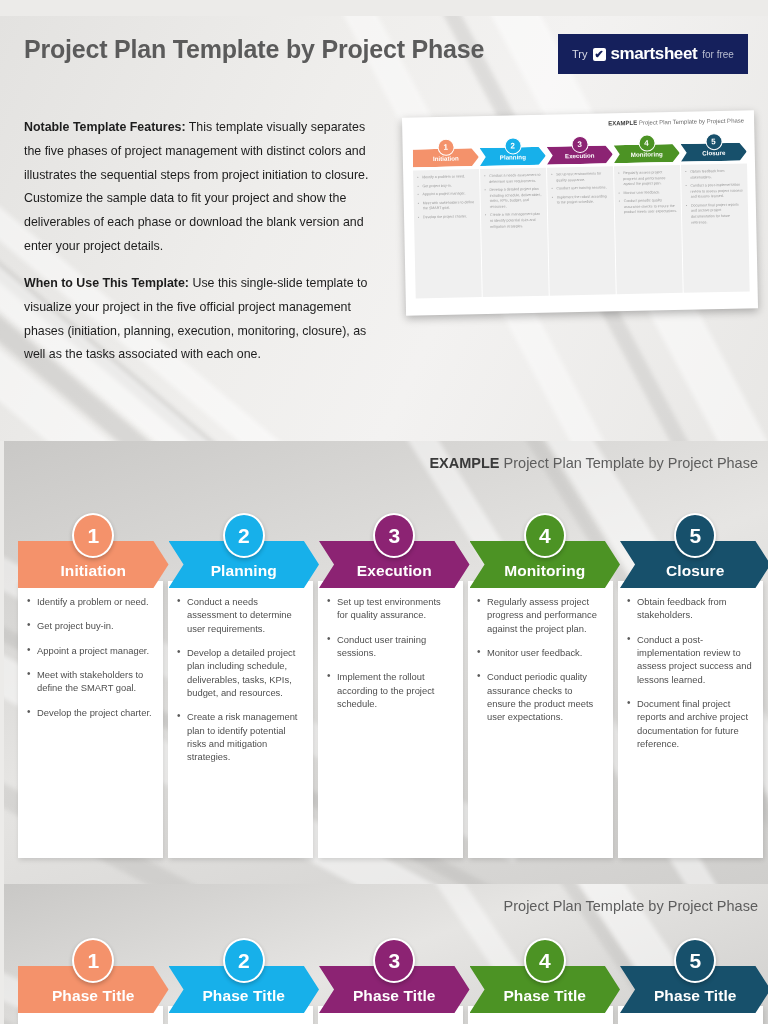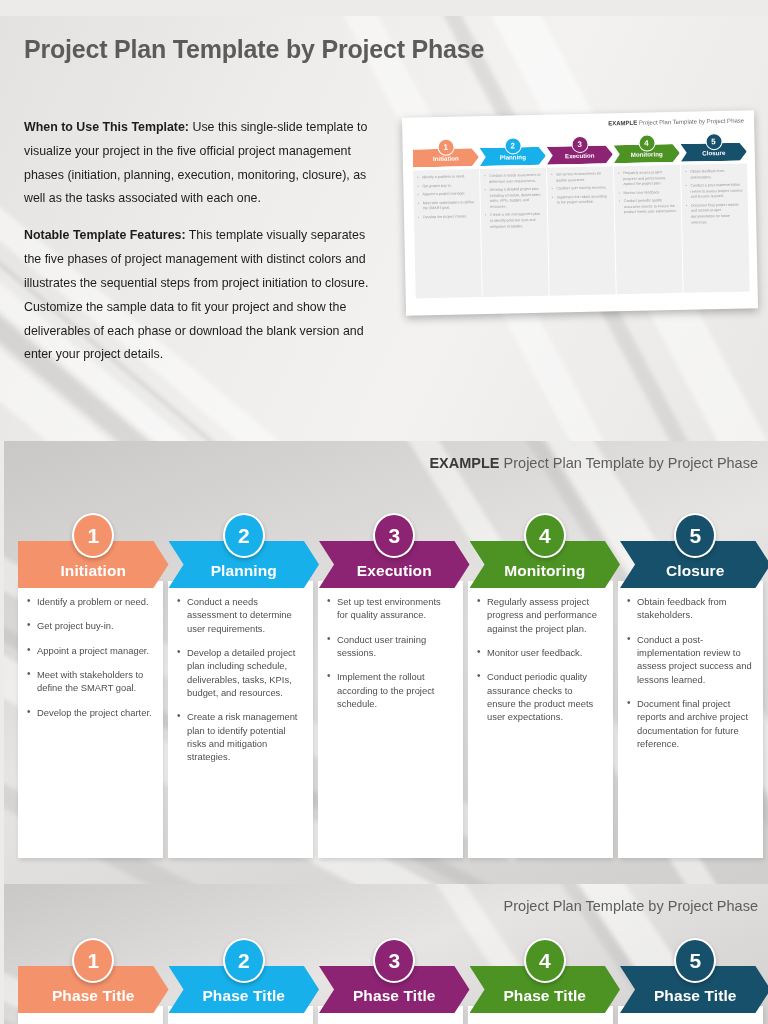--- a/index.html
+++ b/index.html
@@ -149,27 +149,33 @@
         <i style="width: 700px; height: 34px; left: -120px; top: 150px; transform: rotate(40deg); opacity: 0.55; filter: blur(2px);"></i>
         <i class="dk" style="width: 700px; height: 20px; left: -60px; top: 250px; transform: rotate(40deg); opacity: 0.4; filter: blur(2px);"></i>
         <i style="width: 700px; height: 40px; left: -40px; top: 300px; transform: rotate(40deg); opacity: 0.5; filter: blur(2px);"></i>
         <i style="width: 600px; height: 30px; left: 330px; top: -90px; transform: rotate(62deg); opacity: 0.45; filter: blur(2px);"></i>
         <i class="dk" style="width: 600px; height: 16px; left: 430px; top: -60px; transform: rotate(62deg); opacity: 0.35; filter: blur(2px);"></i>
         <i style="width: 600px; height: 44px; left: 520px; top: -40px; transform: rotate(62deg); opacity: 0.5; filter: blur(2px);"></i>
       </div>
 
     <div class="hero-title">Project Plan Template by Project Phase</div>
 
+    <div class="ss-badge">
+      <span class="ss-try">Try</span>
+      <span class="ss-box">✔</span>
+      <span class="ss-name">smartsheet</span>
+      <span class="ss-free">for free</span>
+    </div>
 
     <div class="intro-body">
       <p class="intro-p">
-        <b>When to Use This Template:</b><span> Use this single-slide template to visualize your project in the five official project management phases (initiation, planning, execution, monitoring, closure), as well as the tasks associated with each one.</span>
+        <b>Notable Template Features:</b><span> This template visually separates the five phases of project management with distinct colors and illustrates the sequential steps from project initiation to closure. Customize the sample data to fit your project and show the deliverables of each phase or download the blank version and enter your project details.</span>
       </p>
       <p class="intro-p">
-        <b>Notable Template Features:</b><span> This template visually separates the five phases of project management with distinct colors and illustrates the sequential steps from project initiation to closure. Customize the sample data to fit your project and show the deliverables of each phase or download the blank version and enter your project details.</span>
+        <b>When to Use This Template:</b><span> Use this single-slide template to visualize your project in the five official project management phases (initiation, planning, execution, monitoring, closure), as well as the tasks associated with each one.</span>
       </p>
     </div>
 
     <div class="thumb">
       <div class="thumb-head">
         <b>EXAMPLE</b><span> Project Plan Template by Project Phase</span>
       </div>
       <div class="thumb-row" id="thumb-row">
           <div class="t-col">
             <div class="t-circle" style="background: rgb(244, 146, 107);">1</div>

